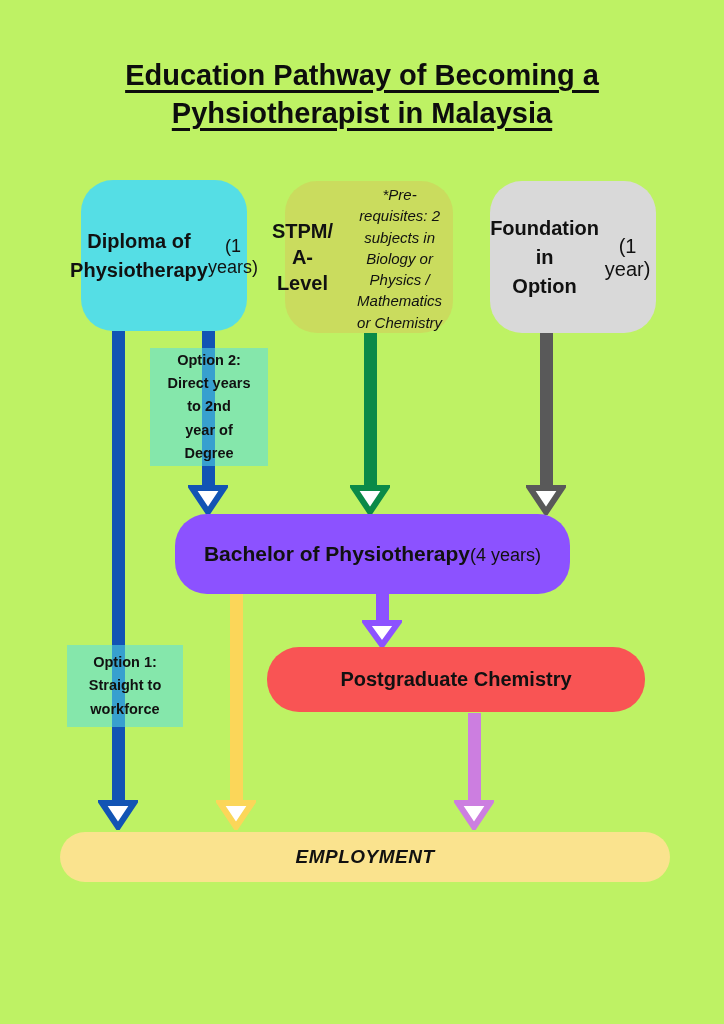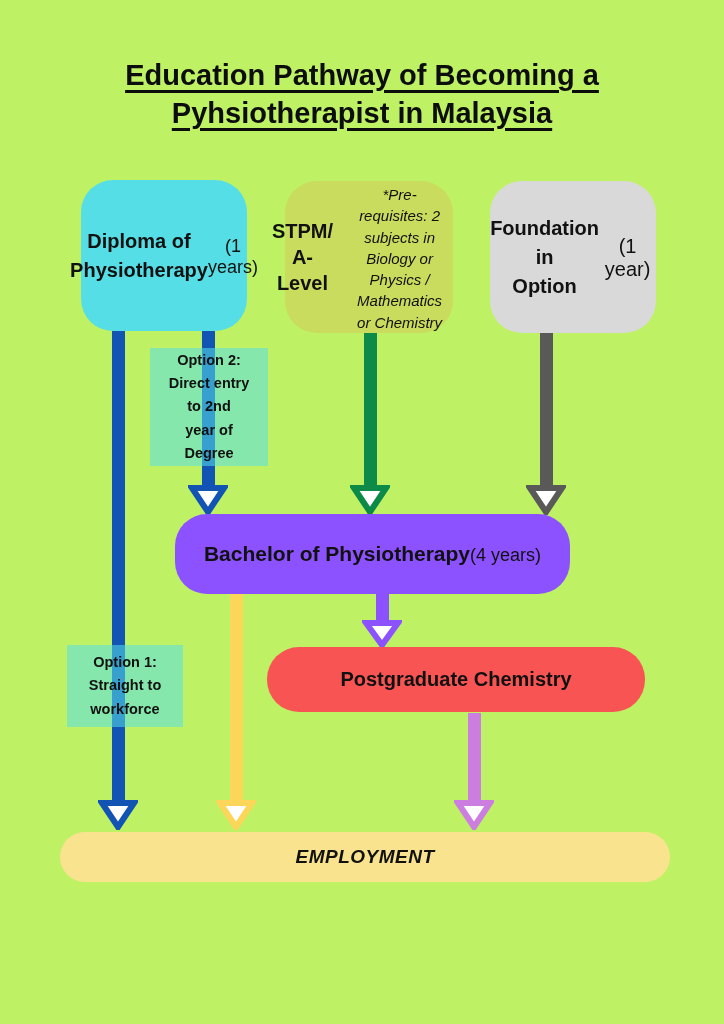--- a/index.html
+++ b/index.html
@@ -125,21 +125,21 @@
     <div class="s" style="padding:0 24px;">*Pre-requisites: 2 subjects in Biology or Physics / Mathematics or Chemistry</div>
   </div>
 
   <div id="foundation" class="node abs" style="background-color: rgb(217, 217, 217);">
     <div class="t">Foundation in
 Option</div>
     <div class="s">(1 year)</div>
   </div>
 
   <div id="option2" class="option abs" style="background-color: rgba(85, 222, 229, 0.55);">Option 2:
-Direct entry
+Direct years
 to 2nd
 year of
 Degree</div>
 
   <div id="option1" class="option abs" style="background-color: rgba(85, 222, 229, 0.55);">Option 1:
 Straight to
 workforce</div>
 
   <div id="bachelor" class="node abs" style="background-color: rgb(140, 82, 255);">
     <div class="t">Bachelor of Physiotherapy</div>

